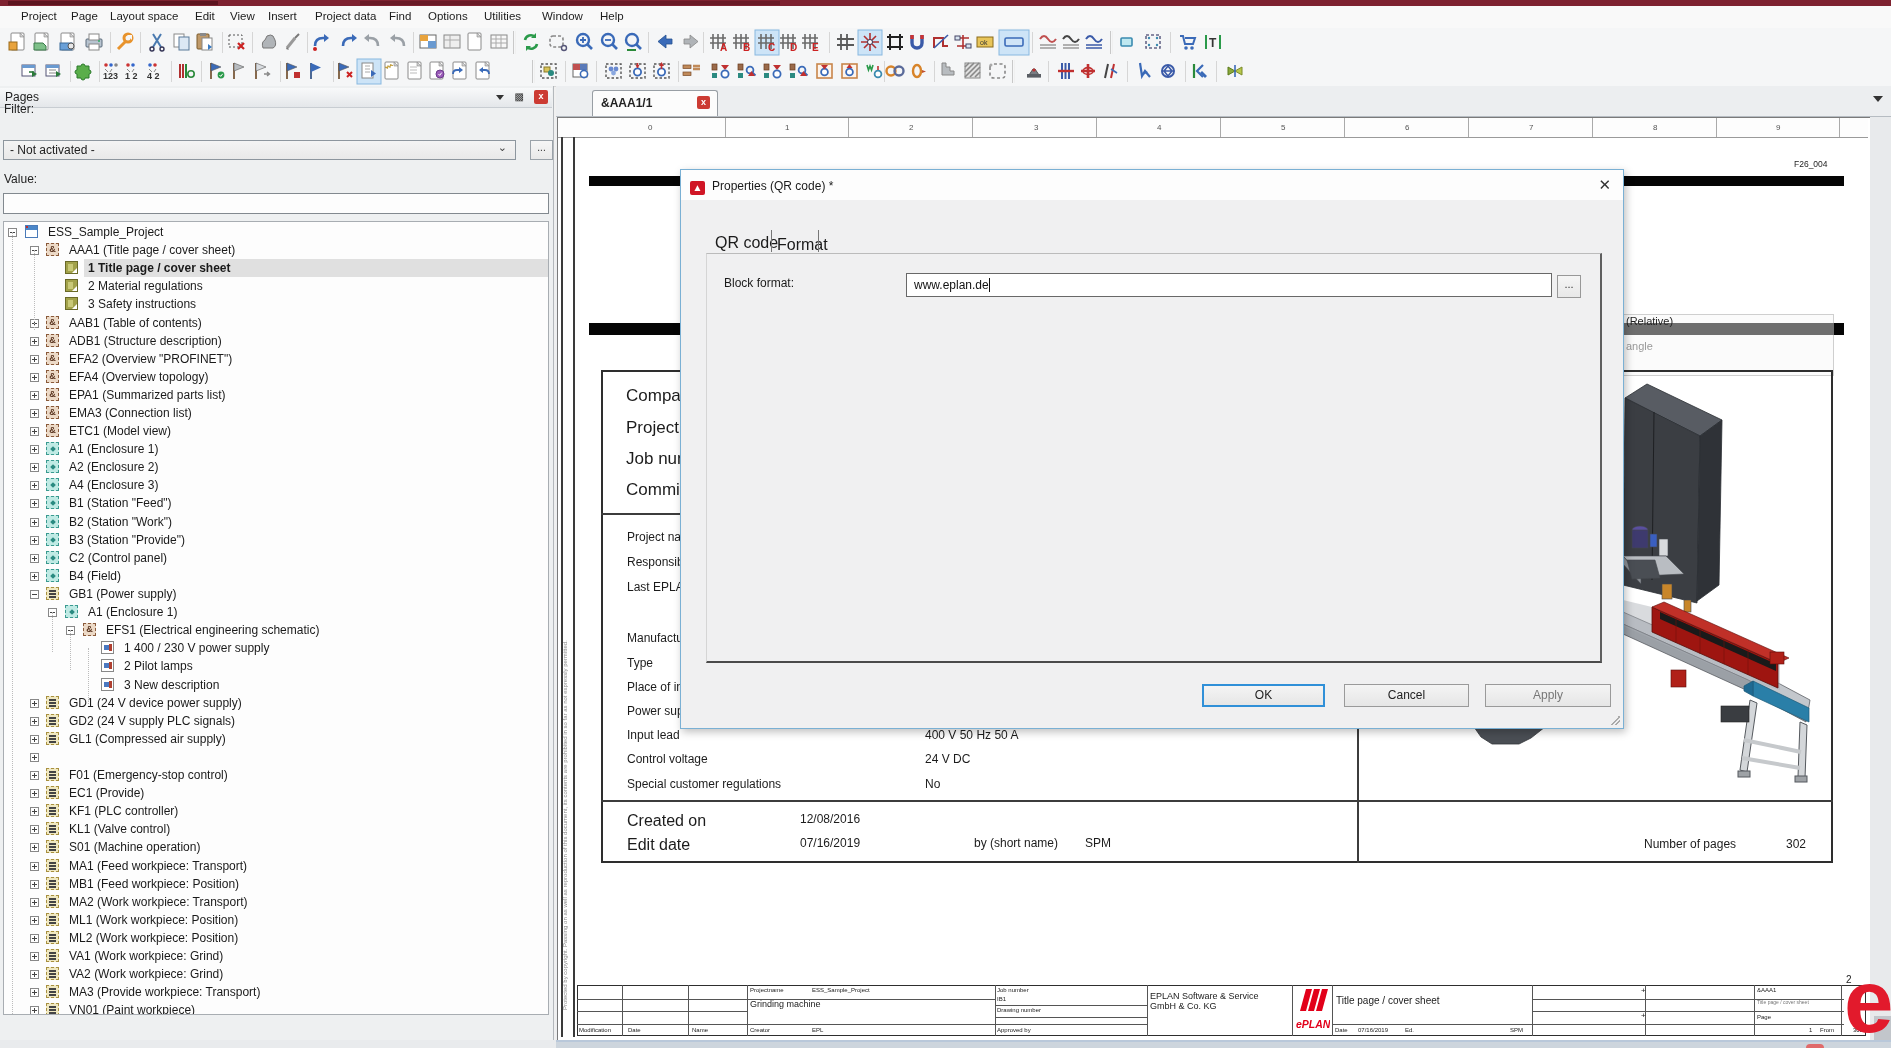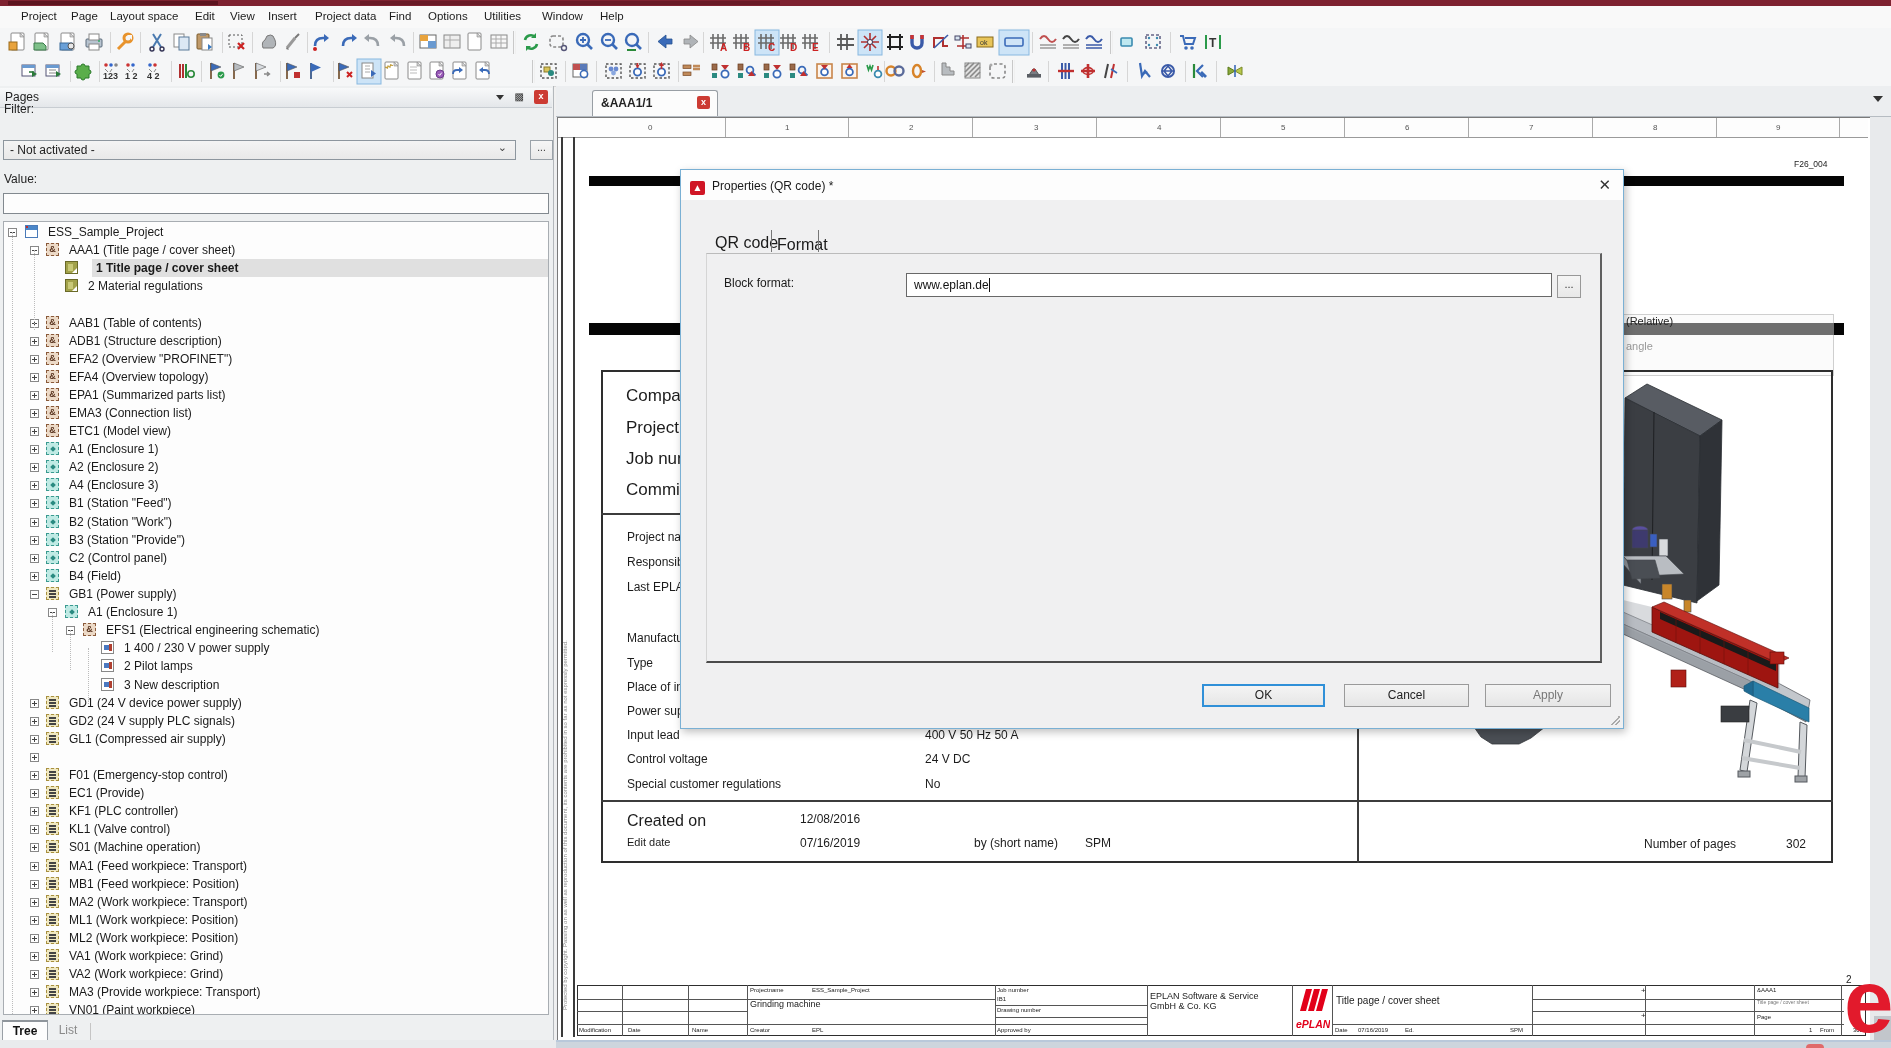--- a/index.html
+++ b/index.html
@@ -593,27 +593,31 @@
    <div class="trow" style="top:1px">
         <span class="ticon ti-win" style="left:21px;top:2px"></span>
         <span class="ttext" style="left:44px">ESS_Sample_Project</span>
       </div>
    <span class="texp minus" style="left:4px;top:6px"></span>
    <div class="trow" style="top:19px">
         <span class="ticon ti-amp" style="left:42px;top:2px"></span>
         <span class="ttext" style="left:65px">AAA1 (Title page / cover sheet)</span>
       </div>
    <span class="texp minus" style="left:26px;top:24px"></span>
-   <div class="trow tsel" style="top:37px;left:88px;width:492px">
+   <div class="trow tsel" style="top:37px;left:80px;width:492px">
         <b class="ttext" style="left:4px">1 Title page / cover sheet</b>
       </div>
    <span class="ticon ti-page" style="left:61px;top:39px"></span>
    <div class="trow" style="top:55px">
         <span class="ticon ti-page" style="left:61px;top:2px"></span>
         <span class="ttext" style="left:84px">2 Material regulations</span>
+      </div>
+   <div class="trow" style="top:73px">
+        <span class="ticon ti-page" style="left:61px;top:2px"></span>
+        <span class="ttext" style="left:84px">3 Safety instructions</span>
       </div>
    <div class="trow" style="top:92px">
         <span class="ticon ti-amp" style="left:42px;top:2px"></span>
         <span class="ttext" style="left:65px">AAB1 (Table of contents)</span>
       </div>
    <span class="texp plus" style="left:26px;top:97px"></span>
    <div class="trow" style="top:110px">
         <span class="ticon ti-amp" style="left:42px;top:2px"></span>
         <span class="ttext" style="left:65px">ADB1 (Structure description)</span>
       </div>
@@ -794,24 +798,20 @@
    <div class="trow" style="top:779px">
         <span class="ticon ti-pow" style="left:42px;top:2px"></span>
         <span class="ttext" style="left:65px">VN01 (Paint workpiece)</span>
       </div>
    <span class="texp plus" style="left:26px;top:784px"></span>
    <div class="gline" style="left:8px;top:10px;height:790px"></div>
    <div class="gline" style="left:30px;top:28px;height:80px"></div>
    <div class="gline" style="left:48px;top:390px;height:40px"></div>
    <div class="gline" style="left:66px;top:408px;height:40px"></div>
    <div class="gline" style="left:84px;top:426px;height:56px"></div>
- </div>
- <div id="btabs">
-   <div id="tabtree">Tree</div>
-      <div id="tablist">List</div>
  </div>
 </div>
 
 <div class="ab" id="draw">
  <div id="tabbar">
    <div id="dtab">&amp;AAA1/1<span id="dtabx">x</span></div>
    <div id="ddrop"></div>
  </div>
  <div id="view">
    <div id="ruler">
@@ -890,21 +890,21 @@
  <div class="ptext" style="left:627px;top:680px;font-size:12px">Place of installation</div>
  <div class="ptext" style="left:627px;top:704px;font-size:12px">Power supply</div>
  <div class="ptext" style="left:627px;top:728px;font-size:12px">Input lead</div>
  <div class="ptext" style="left:627px;top:752px;font-size:12px">Control voltage</div>
  <div class="ptext" style="left:627px;top:777px;font-size:12px">Special customer regulations</div>
  <div class="ptext" style="left:925px;top:728px;font-size:12px">400 V 50 Hz 50 A</div>
  <div class="ptext" style="left:925px;top:752px;font-size:12px">24 V DC</div>
  <div class="ptext" style="left:925px;top:777px;font-size:12px">No</div>
  <div class="ptext" style="left:627px;top:812px;font-size:16px">Created on</div>
  <div class="ptext" style="left:800px;top:812px;font-size:12px">12/08/2016</div>
- <div class="ptext" style="left:627px;top:836px;font-size:11px">Edit date</div>
+ <div class="ptext" style="left:627px;top:836px;font-size:16px">Edit date</div>
  <div class="ptext" style="left:800px;top:836px;font-size:12px">07/16/2019</div>
  <div class="ptext" style="left:974px;top:836px;font-size:12px">by (short name)</div>
  <div class="ptext" style="left:1085px;top:836px;font-size:12px">SPM</div>
  <div class="ptext" style="left:1644px;top:837px;font-size:12px">Number of pages</div>
  <div class="ptext" style="left:1786px;top:837px;font-size:12px">302</div>
  <svg class="ab" style="left:1358px;top:372px" width="476" height="430" viewBox="1358 372 476 430">
 <g stroke="#2b2e33" stroke-width="0.8" stroke-linejoin="round">
 <polygon points="1625,398 1647,384 1722,420 1700,436" fill="#585c63"></polygon>
 <polygon points="1625,398 1700,436 1697,603 1623,585" fill="#3b3e43"></polygon>
 <polygon points="1700,436 1722,420 1719,585 1697,601" fill="#2f3237"></polygon>

